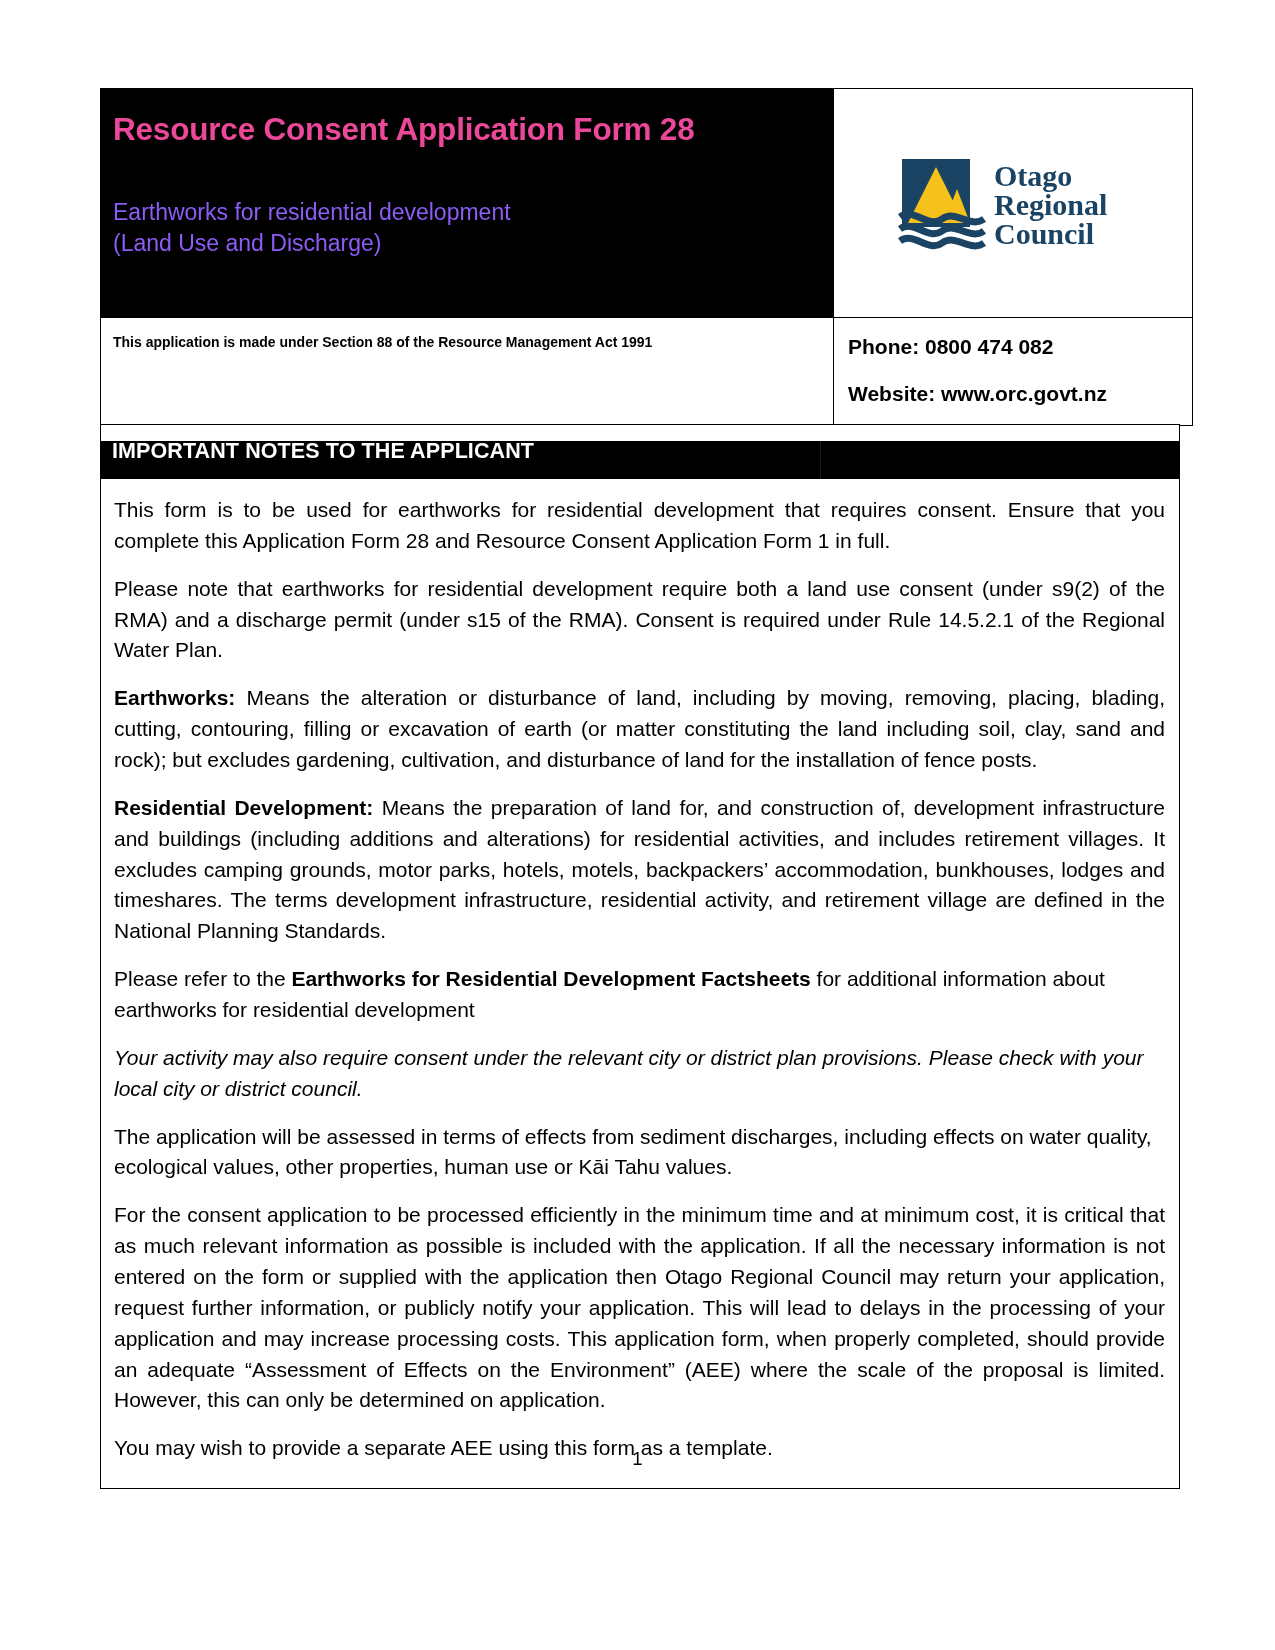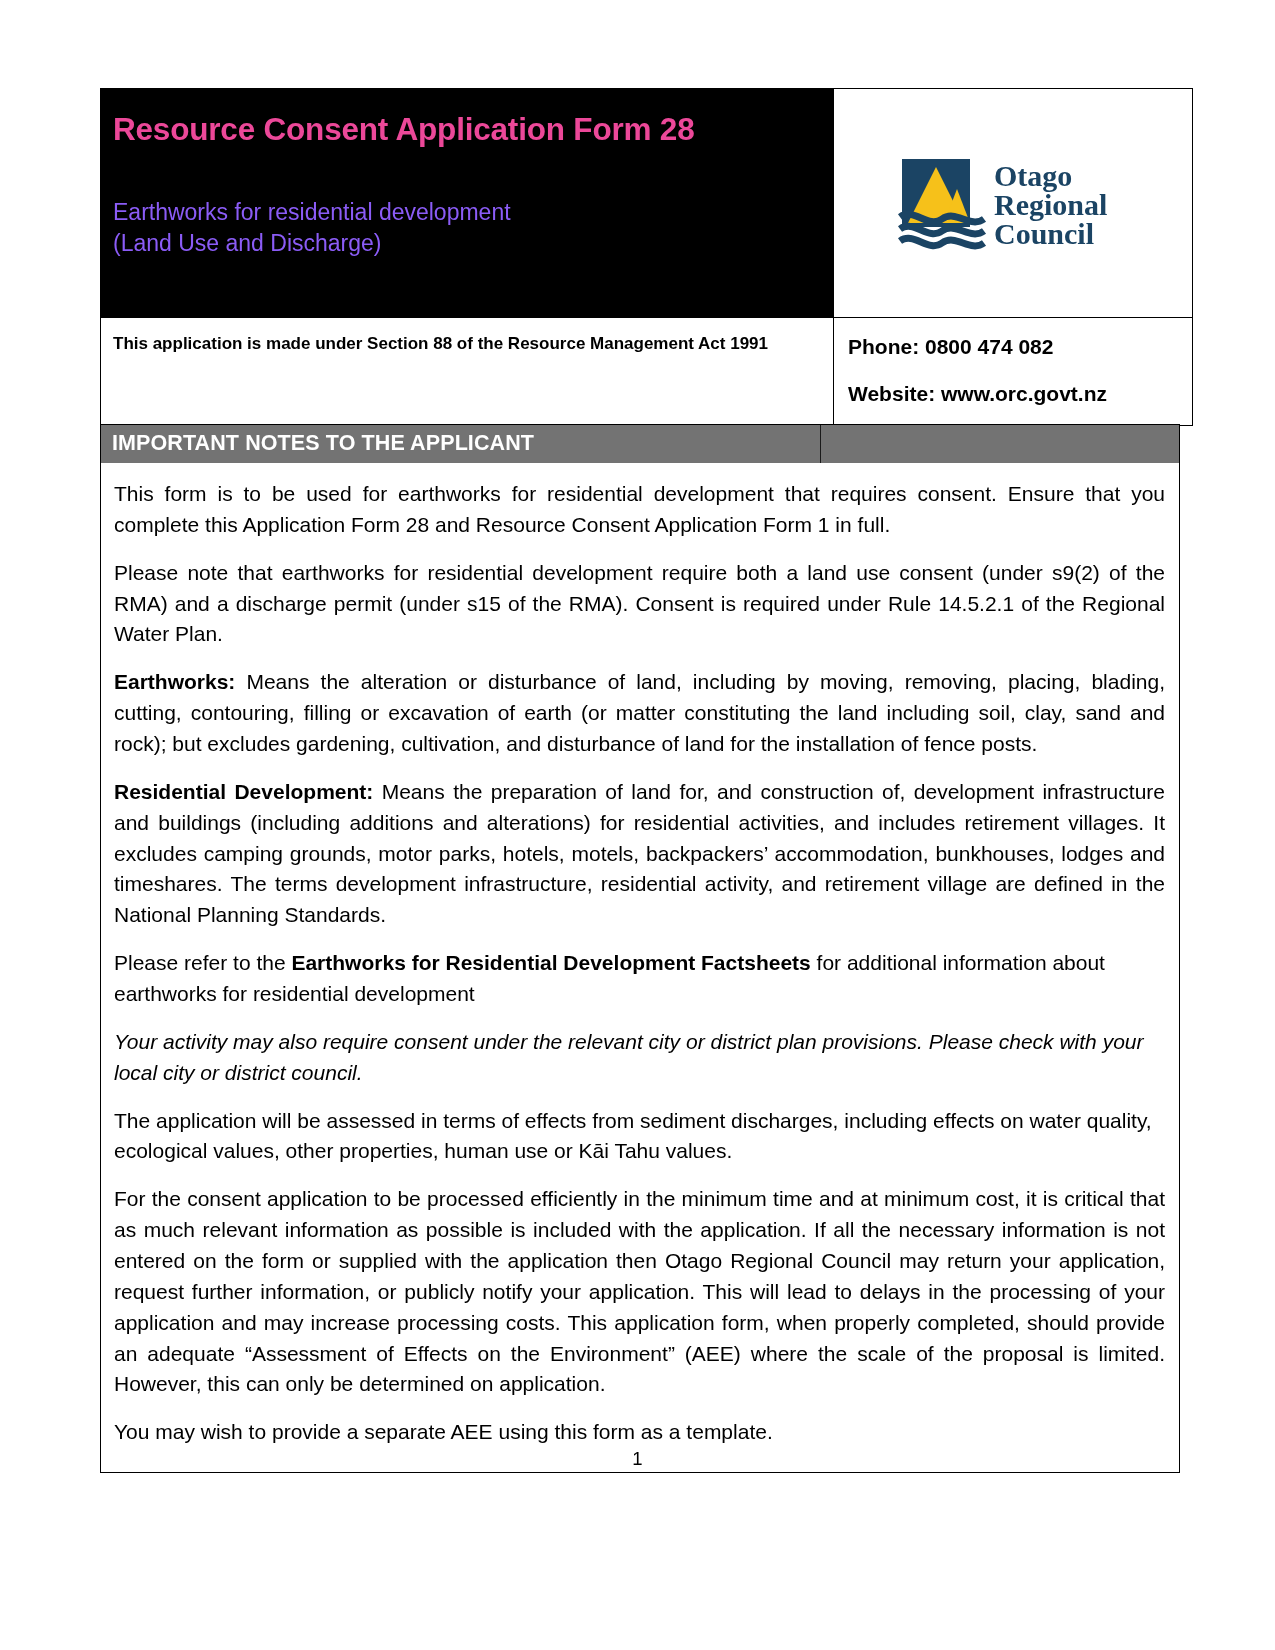--- a/index.html
+++ b/index.html
@@ -73,21 +73,21 @@
   .logo-wrap {
     display: inline-block;
     position: relative;
     width: 230px;
     height: 100px;
     margin-top: 4px;
   }
 
   .legal-cell {
     padding: 14px 12px 16px 12px !important;
-    font-size: 17px;
+    font-size: 14px;
     font-weight: bold;
     line-height: 1.45;
     height: 72px;
   }
   .contact-cell {
     padding: 14px 12px 16px 14px !important;
     font-size: 21px;
     font-weight: bold;
     line-height: 1.4;
   }
@@ -98,26 +98,27 @@
   .notes-box {
     position: absolute;
     left: 100px;
     top: 424px;
     width: 1080px;
     box-sizing: border-box;
     border: 1px solid #000;
     background: #ffffff;
   }
   .notes-header {
-    background: #737373;
+    background: #000000;
     color: #ffffff;
     height: 38px;
     display: flex;
-    align-items: center;
-    position: relative;
+    align-items: flex-start;
+    position: relative;
+    margin-top: 16px;
   }
   .notes-header-title {
     font-size: 21.5px;
     font-weight: bold;
     padding-left: 11px;
     letter-spacing: 0.1px;
     line-height: 1;
   }
   .notes-header-divider {
     position: absolute;

